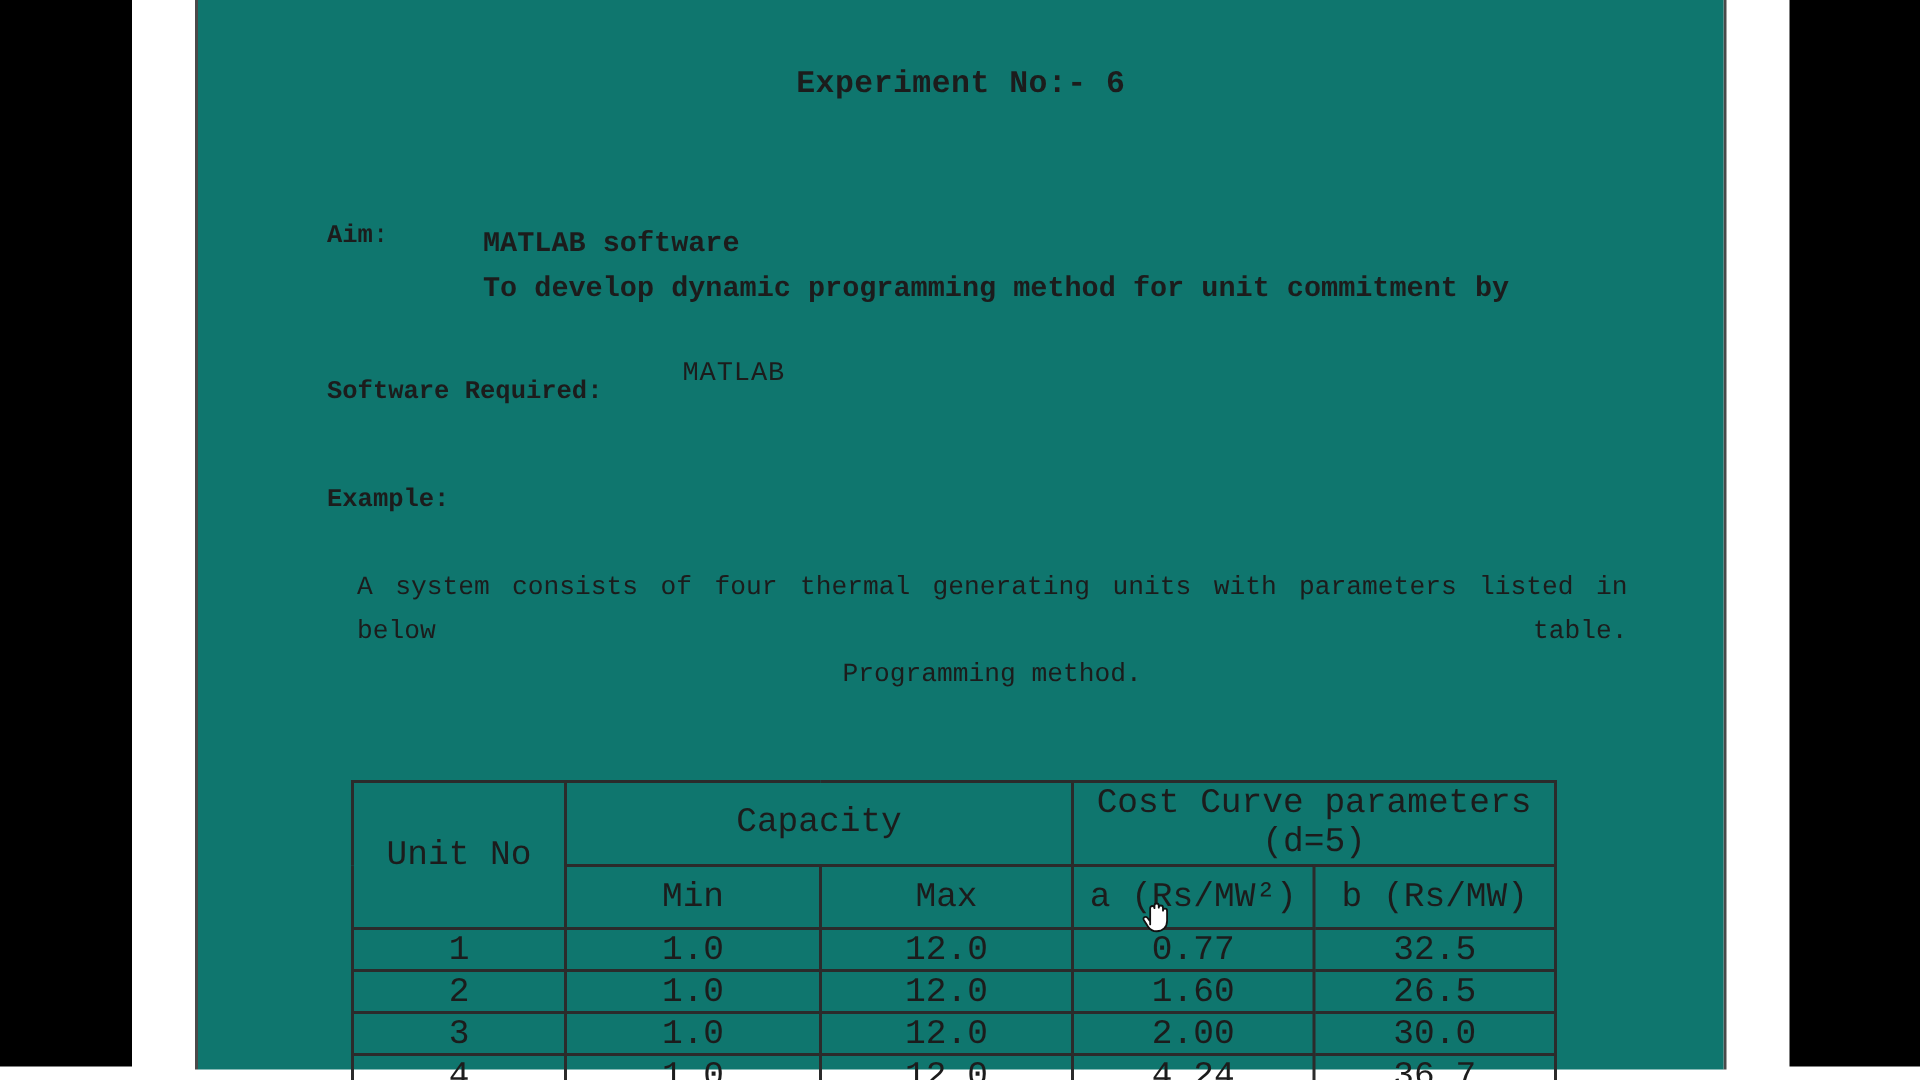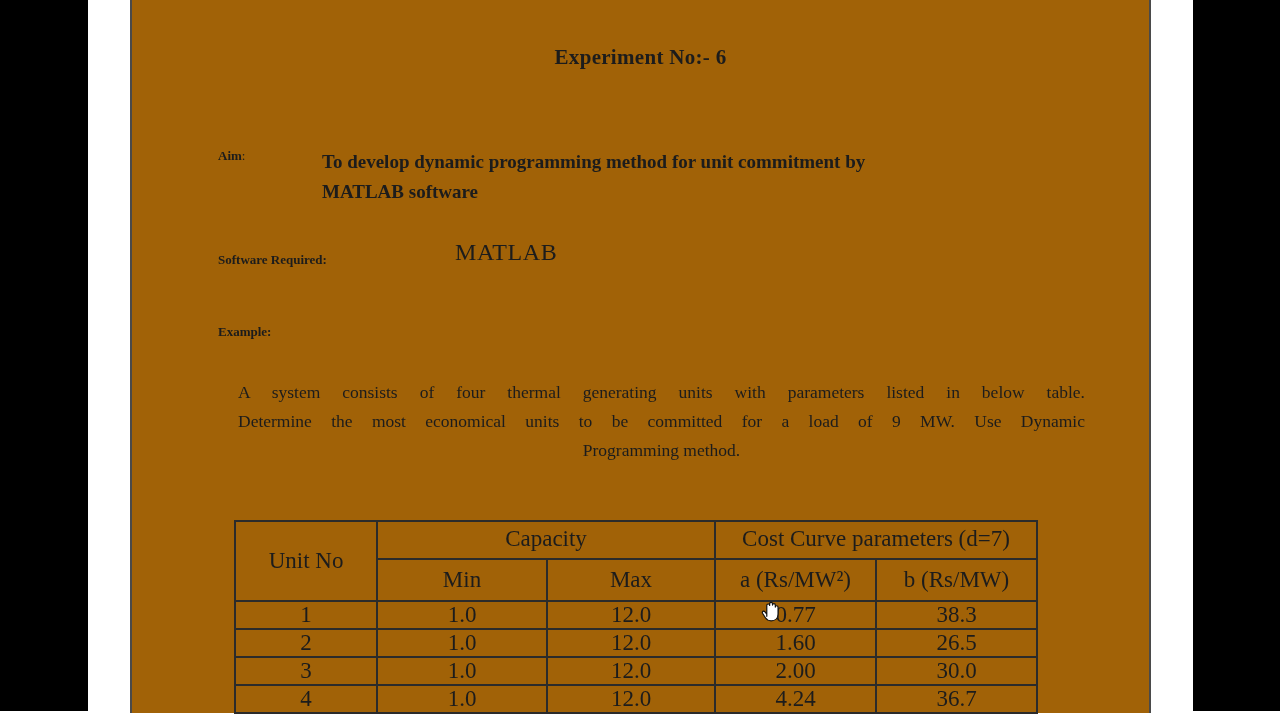--- a/index.html
+++ b/index.html
@@ -9,33 +9,33 @@
   
   .pillar { position: absolute; top: 0; height: 711px; background: #000; }
   .pillar-left  { left: 0; width: 88px; }
   .pillar-right { left: 1193px; width: 87px; }
 
   
   .page-edge { position: absolute; top: 0; width: 2px; height: 713px; background: #4a4a4a; }
   .page-edge-left  { left: 130px; }
   .page-edge-right { left: 1149px; }
 
-  .doc-page { position: absolute; left: 132px; top: 0; width: 1017px; height: 713px; background: #a16207; }
+  .doc-page { position: absolute; left: 132px; top: 0; width: 1017px; height: 713px; background: #0f766e; font-family: Liberation Mono, monospace; }
 
   .doc-title {
     position: absolute; left: 0; top: 45px; width: 1017px;
     text-align: center; font-weight: bold; font-size: 21px; letter-spacing: 0.3px;
   }
 
-  .aim-label, .sw-label, .example-heading { position: absolute; font-weight: bold; font-size: 13px; }
+  .aim-label, .sw-label, .example-heading { position: absolute; font-weight: bold; font-size: 17px; }
   .aim-label { left: 86px; top: 148px; }
   .aim-label .colon { font-weight: normal; }
   .aim-text { position: absolute; left: 190px; top: 147px; width: 760px; font-weight: bold; font-size: 19px; line-height: 30px; }
   .sw-label { left: 86px; top: 252px; }
-  .sw-value { position: absolute; left: 323px; top: 239px; font-size: 24px; letter-spacing: 0.6px; }
+  .sw-value { position: absolute; left: 323px; top: 239px; font-size: 18px; letter-spacing: 0.6px; }
   .example-heading { left: 86px; top: 324px; }
 
   .para { position: absolute; left: 86px; top: 378px; width: 847px; font-size: 17.5px; line-height: 29px; margin-left: 20px; }
   .para .jline { text-align: justify; text-align-last: justify; }
   .para .lline { text-align: center; }
 
   table.data-table {
     position: absolute; left: 102px; top: 484px; width: 802px;
     border-collapse: collapse; table-layout: fixed;
     font-size: 23px; color: #1c1c1c; margin-top: 36px;
@@ -56,61 +56,60 @@
 <div class="pillar pillar-right"></div>
 <div class="page-edge page-edge-left"></div>
 <div class="page-edge page-edge-right"></div>
 
 <div class="doc-page">
 
   <div class="doc-title">Experiment No:- 6</div>
 
   <div class="aim-label"><span>Aim</span><span class="colon">:</span></div>
   <div class="aim-text">
+    <div>MATLAB software</div>
     <div>To develop dynamic programming method for unit commitment by</div>
-    <div>MATLAB software</div>
   </div>
 
   <div class="sw-label">Software Required:</div>
   <div class="sw-value">MATLAB</div>
 
   <div class="example-heading">Example:</div>
 
   <div class="para">
     <div class="jline">A system consists of four thermal generating units with parameters listed in below table.</div>
-    <div class="jline">Determine the most economical units to be committed for a load of 9 MW. Use Dynamic</div>
     <div class="lline">Programming method.</div>
   </div>
 
   <table class="data-table">
     <colgroup>
       <col style="width:142px">
         <col style="width:170px">
         <col style="width:168px">
         <col style="width:161px">
         <col style="width:161px">
     </colgroup>
     <tbody>
       <tr class="hdr1">
         <td class="cell-unitno" rowspan="2">Unit No</td>
         <td class="cell-capacity" colspan="2">Capacity</td>
-        <td class="cell-costcurve" colspan="2">Cost Curve parameters (d=7)</td>
+        <td class="cell-costcurve" colspan="2">Cost Curve parameters (d=5)</td>
       </tr>
       <tr class="hdr2">
         <td>Min</td>
         <td>Max</td>
         <td class="left-al">a (Rs/MW²)</td>
         <td class="left-al">b (Rs/MW)</td>
       </tr>
       <tr class="datarow">
         <td>1</td>
         <td>1.0</td>
         <td>12.0</td>
         <td>0.77</td>
-        <td>38.3</td>
+        <td>32.5</td>
       </tr>
       <tr class="datarow">
         <td>2</td>
         <td>1.0</td>
         <td>12.0</td>
         <td>1.60</td>
         <td>26.5</td>
       </tr>
       <tr class="datarow">
         <td>3</td>

